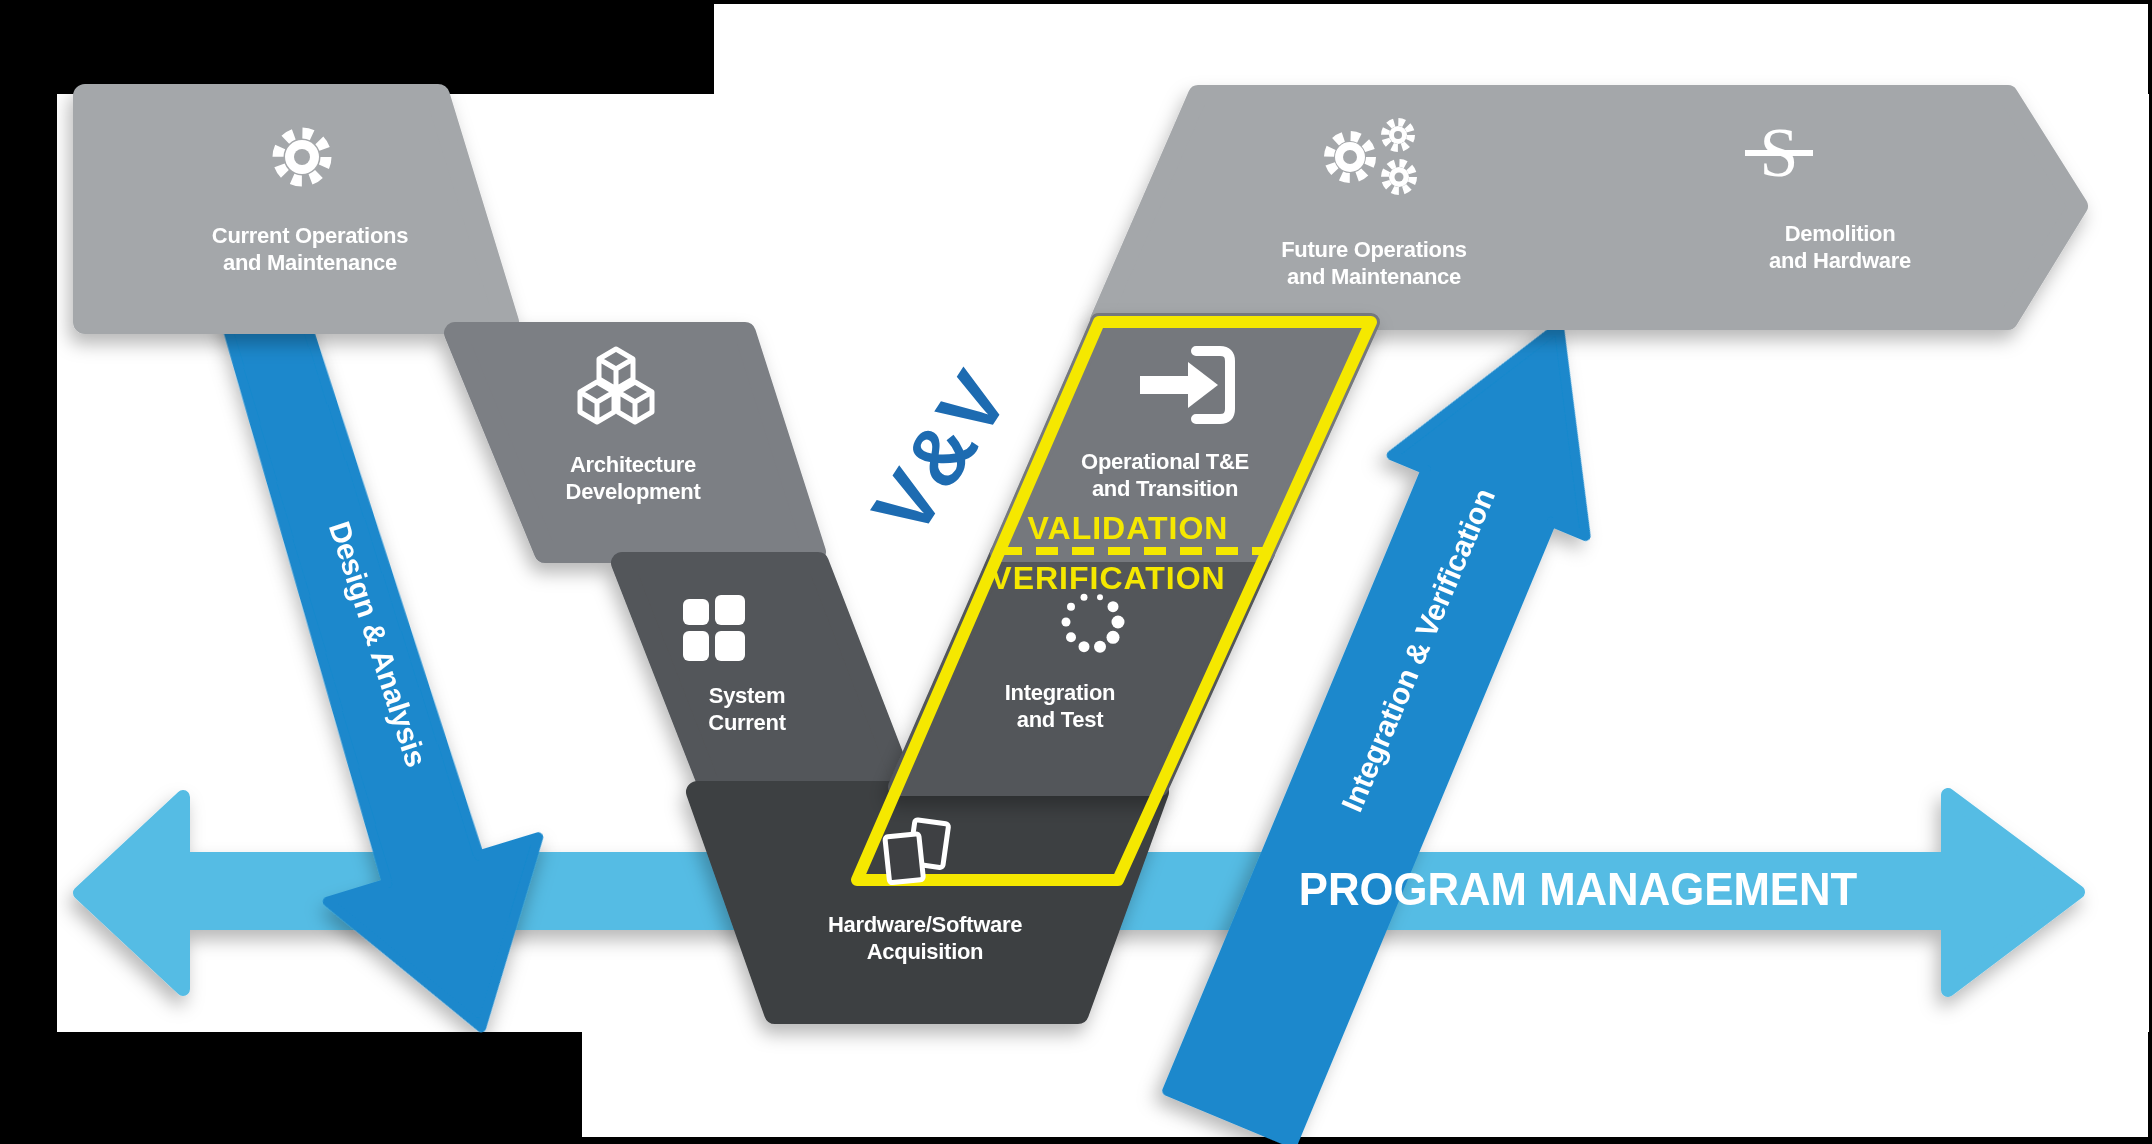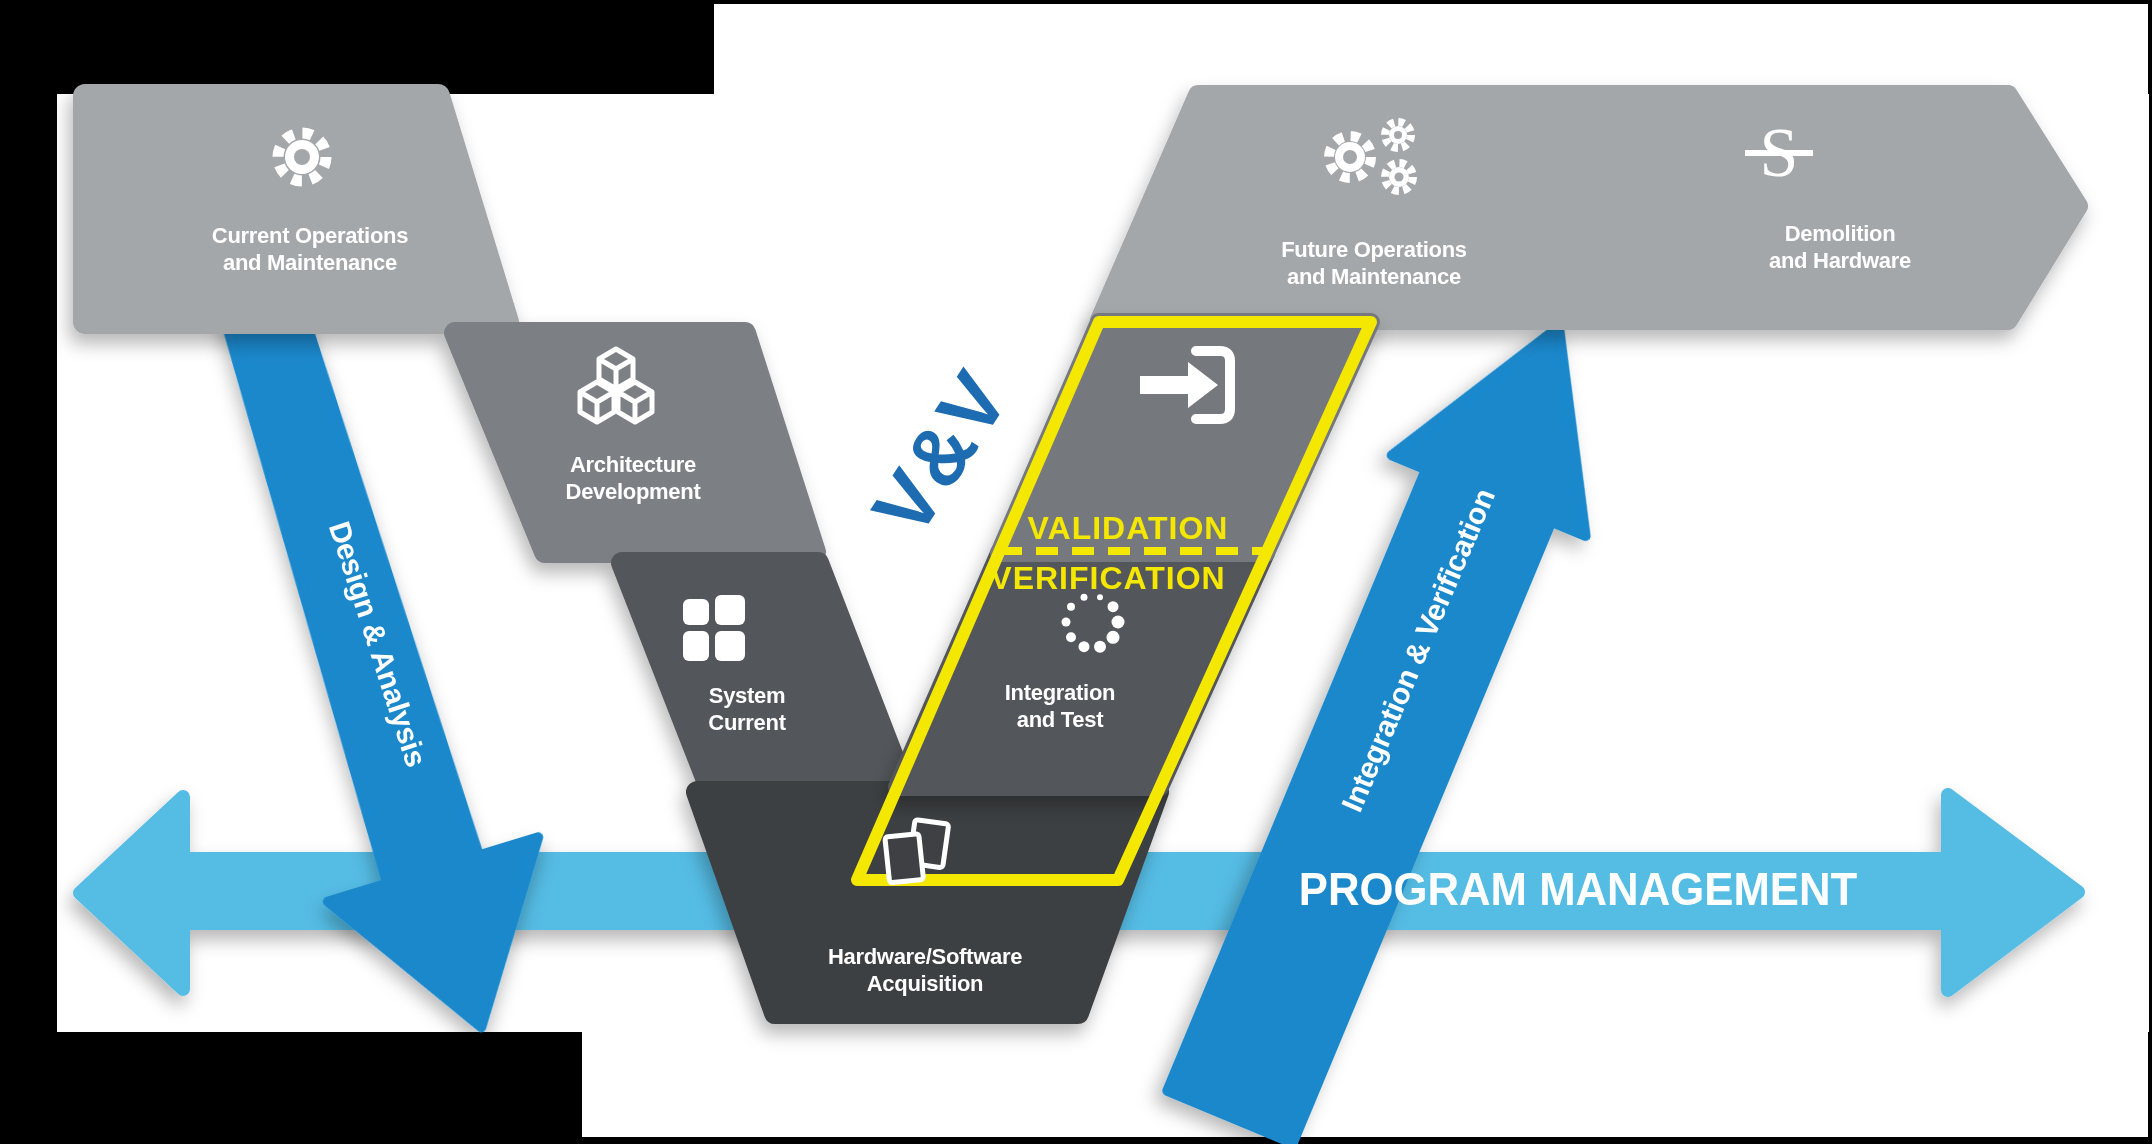--- a/index.html
+++ b/index.html
@@ -158,30 +158,34 @@
   <div class="lbl box-lbl" style="left:633px;top:478px;">
     <span>Architecture</span>
     <span>Development</span>
   </div>
 
   <div class="lbl box-lbl" style="left:747px;top:709px;">
     <span>System</span>
     <span>Current</span>
   </div>
 
-  <div class="lbl box-lbl" style="left:925px;top:938px;margin-top:32px;">
+  <div class="lbl box-lbl" style="left:925px;top:938px;">
     <span>Hardware/Software</span>
     <span>Acquisition</span>
   </div>
 
   <div class="lbl box-lbl" style="left:1060px;top:706px;">
     <span>Integration</span>
     <span>and Test</span>
   </div>
 
+  <div class="lbl box-lbl" style="left:1165px;top:475px;">
+    <span>Operational T&amp;E</span>
+    <span>and Transition</span>
+  </div>
 
   <div class="lbl box-lbl" style="left:1374px;top:263px;">
     <span>Future Operations</span>
     <span>and Maintenance</span>
   </div>
 
   <div class="lbl box-lbl" style="left:1840px;top:247px;">
     <span>Demolition</span>
     <span>and Hardware</span>
   </div>

